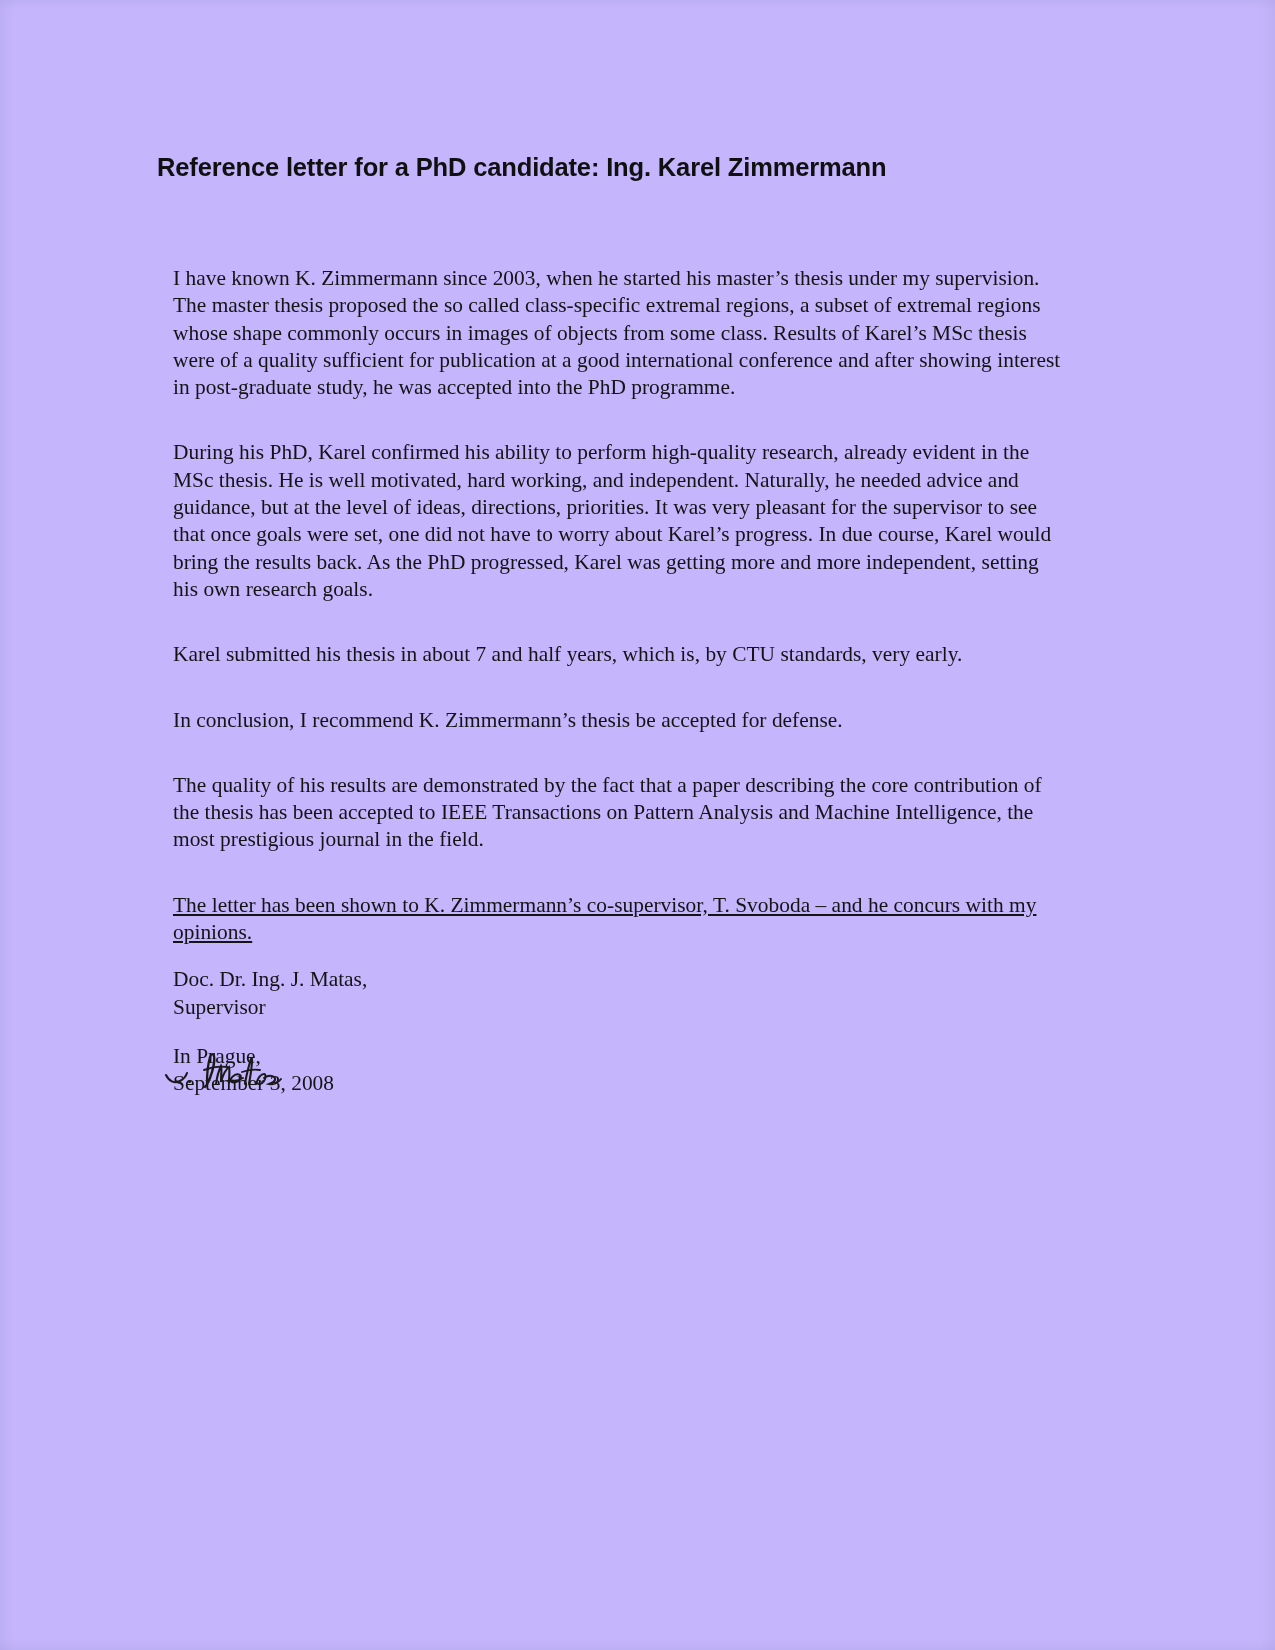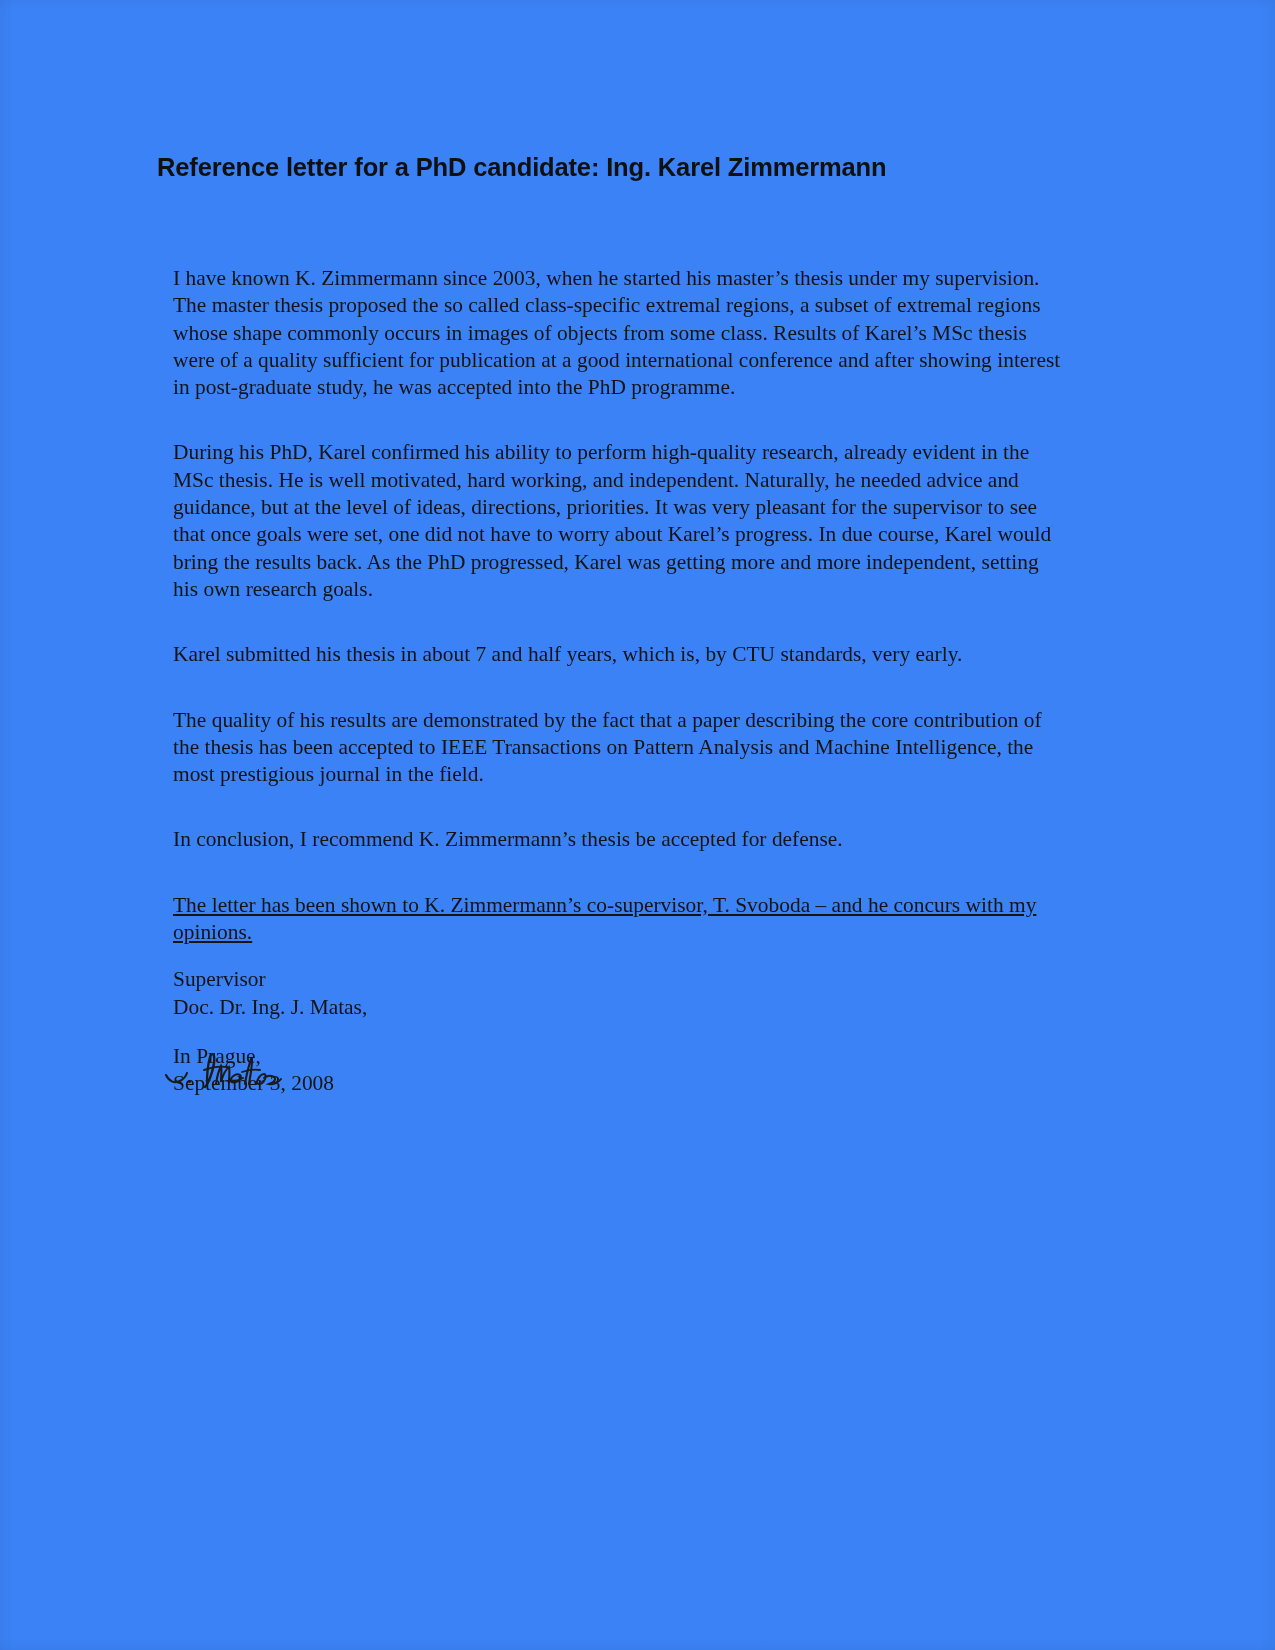--- a/index.html
+++ b/index.html
@@ -13,21 +13,21 @@
     position: relative;
     overflow: hidden;
     font-family: "Liberation Serif", serif;
     color: #0d0d0d;
     -webkit-font-smoothing: antialiased;
   }
 
   .page {
     position: absolute;
     inset: 0;
-    background: #3b82f6;
+    background: #c4b5fd;
   }
 
   .content {
     position: absolute;
     left: 157px;
     top: 0;
     width: 900px;
   }
 
   .doc-title {
@@ -114,29 +114,29 @@
     <h1 class="doc-title">Reference letter for a PhD candidate: Ing. Karel Zimmermann</h1>
 
     <div class="body-block">
 
       <p class="para gap-large">I have known K. Zimmermann since 2003, when he started his master’s thesis under my supervision. The master thesis proposed the so called class-specific extremal regions, a subset of extremal regions whose shape commonly occurs in images of objects from some class. Results of Karel’s MSc thesis were of a quality sufficient for publication at a good international conference and after showing interest in post-graduate study, he was accepted into the PhD programme.</p>
 
       <p class="para gap-large">During his PhD, Karel confirmed his ability to perform high-quality research, already evident in the MSc thesis. He is well motivated, hard working, and independent. Naturally, he needed advice and guidance, but at the level of ideas, directions, priorities. It was very pleasant for the supervisor to see that once goals were set, one did not have to worry about Karel’s progress. In due course, Karel would bring the results back. As the PhD progressed, Karel was getting more and more independent, setting his own research goals.</p>
 
       <p class="para gap-large">Karel submitted his thesis in about 7 and half years, which is, by CTU standards, very early.</p>
 
+      <p class="para gap-large">In conclusion, I recommend K. Zimmermann’s thesis be accepted for defense.</p>
+
       <p class="para gap-large">The quality of his results are demonstrated by the fact that a paper describing the core contribution of the thesis has been accepted to IEEE Transactions on Pattern Analysis and Machine Intelligence, the most prestigious journal in the field.</p>
-
-      <p class="para gap-large">In conclusion, I recommend K. Zimmermann’s thesis be accepted for defense.</p>
 
       <p class="para tight">The letter has been shown to K. Zimmermann’s co-supervisor, T. Svoboda – and he concurs with my opinions.</p>
 
       <div class="sig-lines">
+        <div>Doc. Dr. Ing. J. Matas,</div>
         <div>Supervisor</div>
-        <div>Doc. Dr. Ing. J. Matas,</div>
       </div>
 
       <div class="sig-lines">
         <div>In Prague,</div>
         <div>September 3, 2008</div>
       </div>
 
     </div>
   </div>
 

